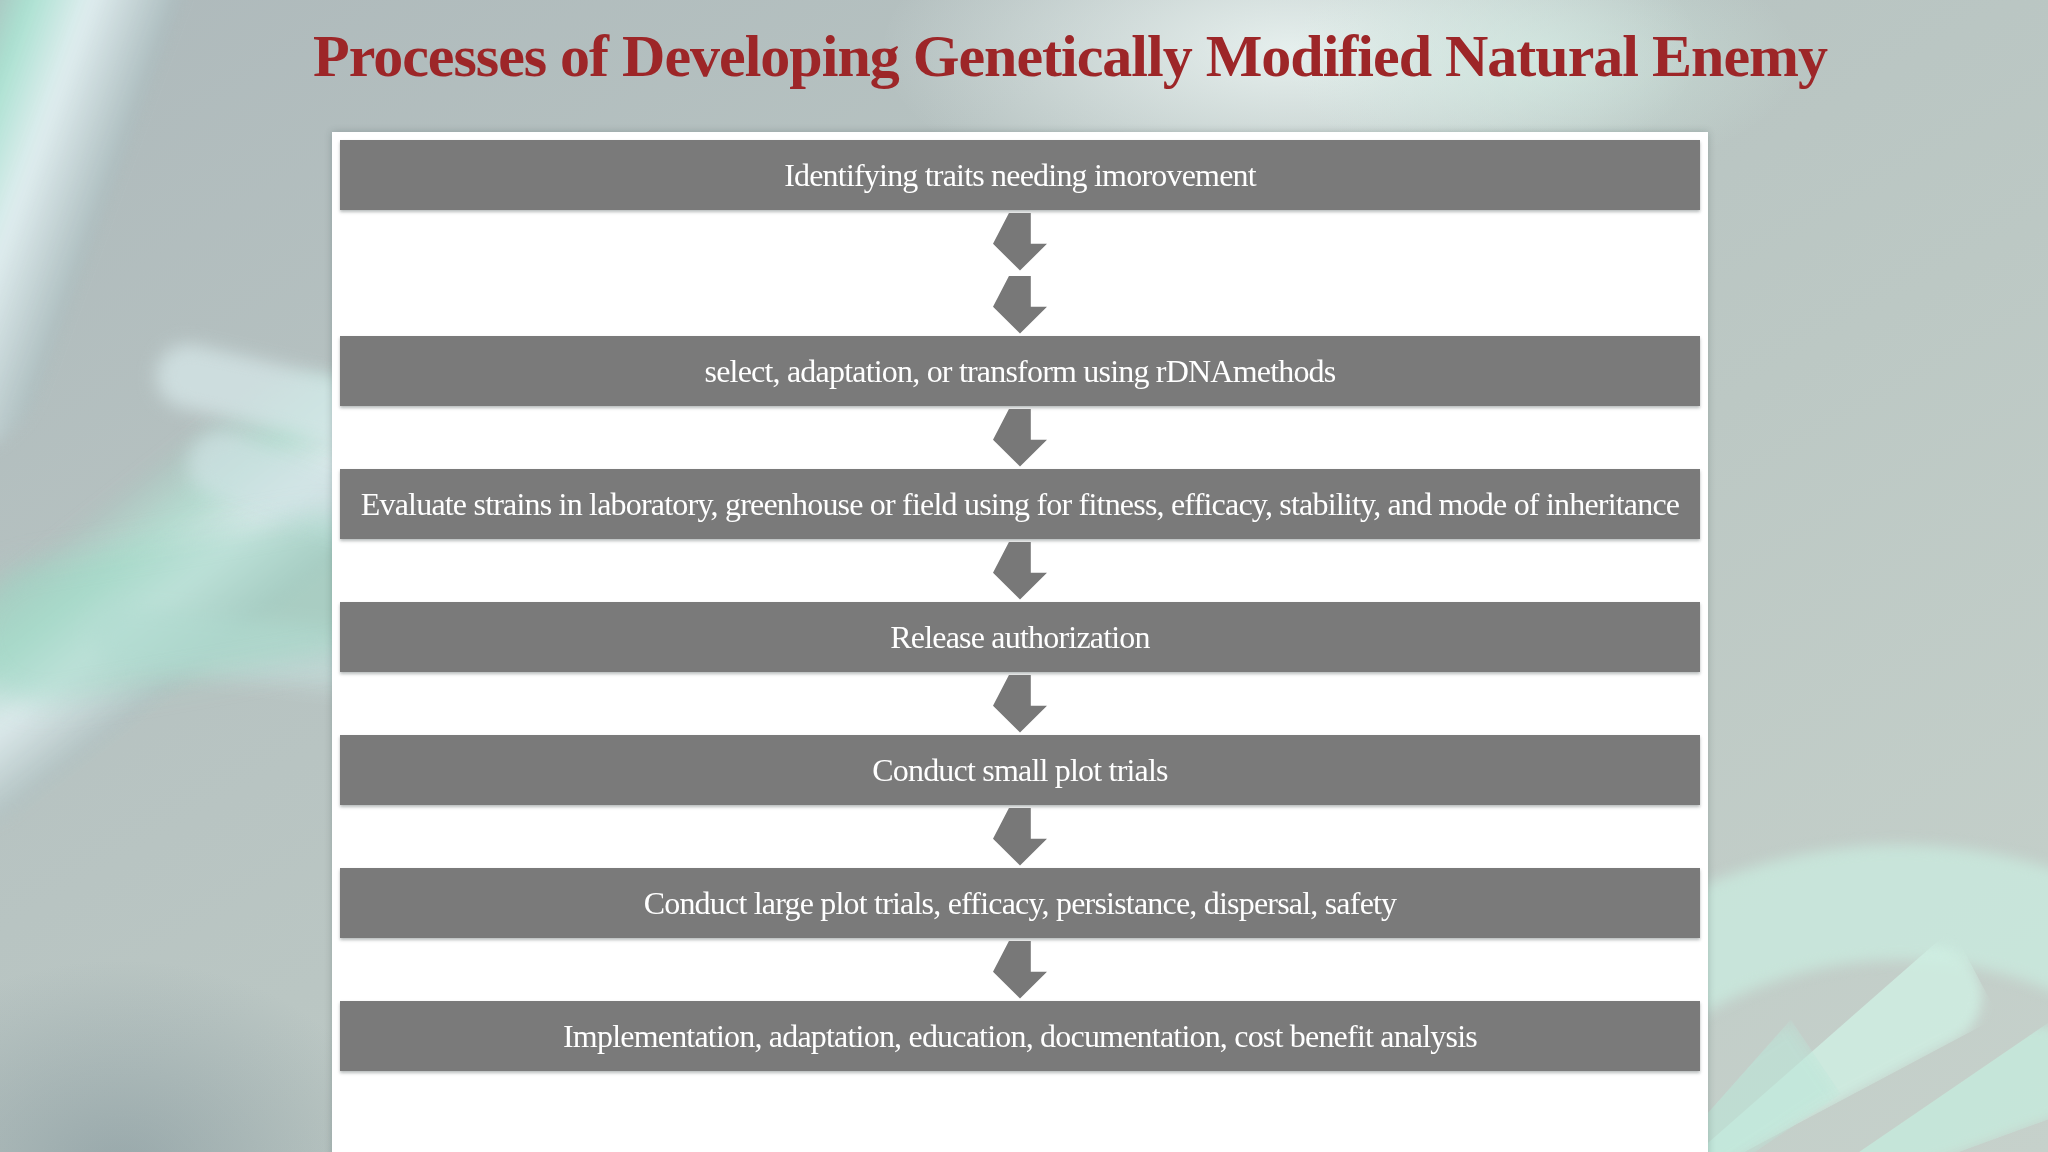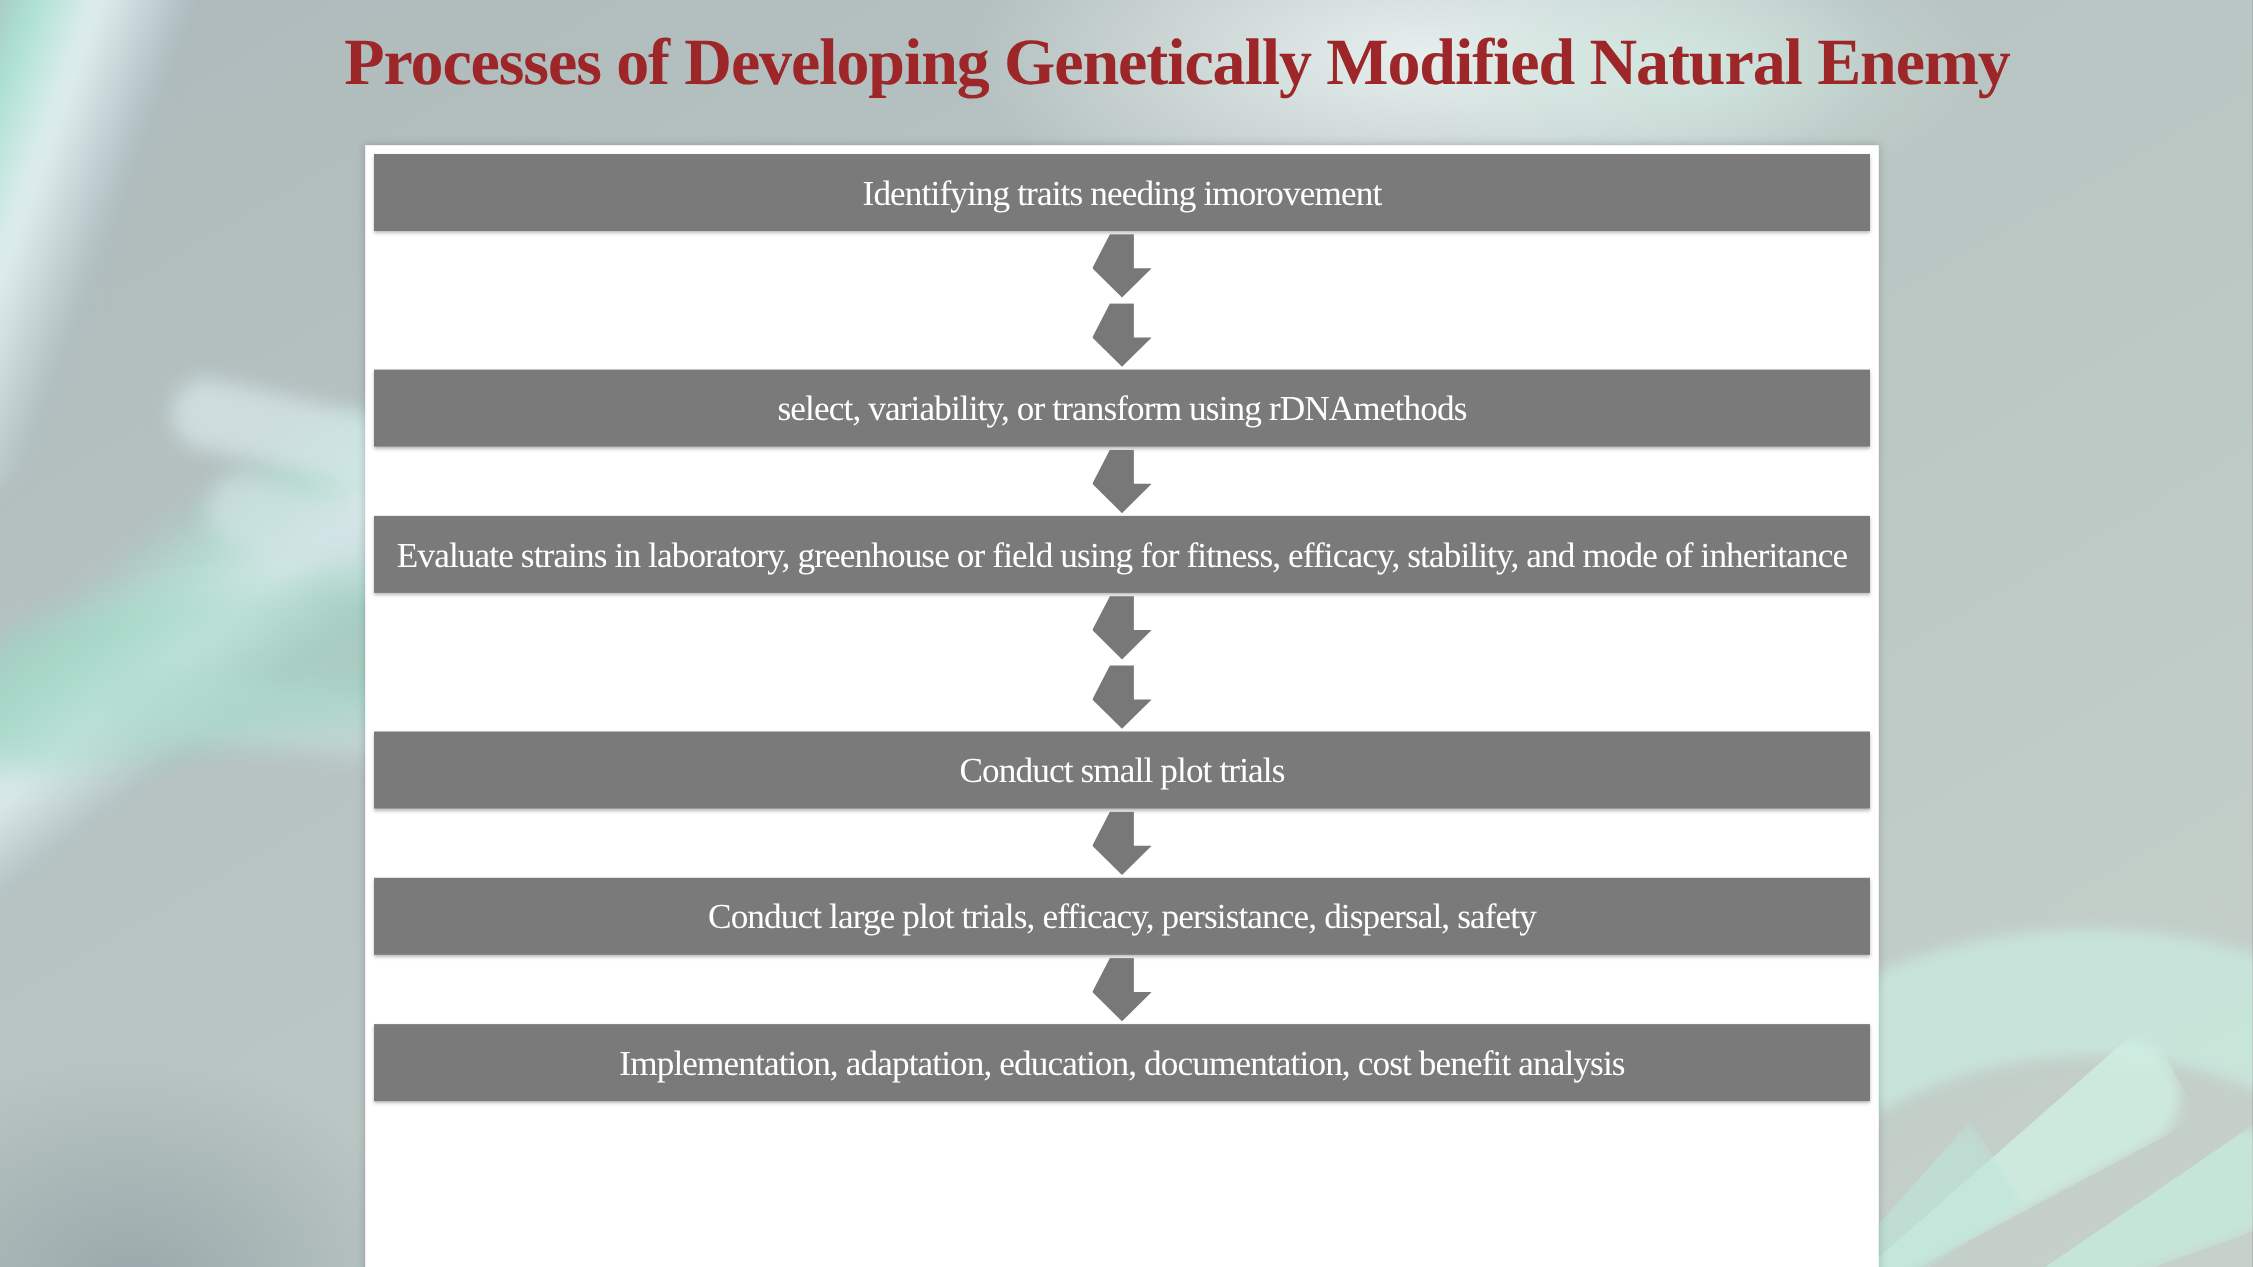--- a/index.html
+++ b/index.html
@@ -106,30 +106,33 @@
         <div class="step-bar">
           <span class="step-label">Identifying traits needing imorovement</span>
         </div>
         <div class="connector">
           <div class="arrow"></div>
         </div>
         <div class="connector">
           <div class="arrow"></div>
         </div>
         <div class="step-bar">
-          <span class="step-label">select, variability, or transform using rDNAmethods</span>
+          <span class="step-label">select, adaptation, or transform using rDNAmethods</span>
         </div>
         <div class="connector">
           <div class="arrow"></div>
         </div>
         <div class="step-bar">
           <span class="step-label">Evaluate strains in laboratory, greenhouse or field using for fitness, efficacy, stability, and mode of inheritance</span>
         </div>
         <div class="connector">
           <div class="arrow"></div>
+        </div>
+        <div class="step-bar">
+          <span class="step-label">Release authorization</span>
         </div>
         <div class="connector">
           <div class="arrow"></div>
         </div>
         <div class="step-bar">
           <span class="step-label">Conduct small plot trials</span>
         </div>
         <div class="connector">
           <div class="arrow"></div>
         </div>

